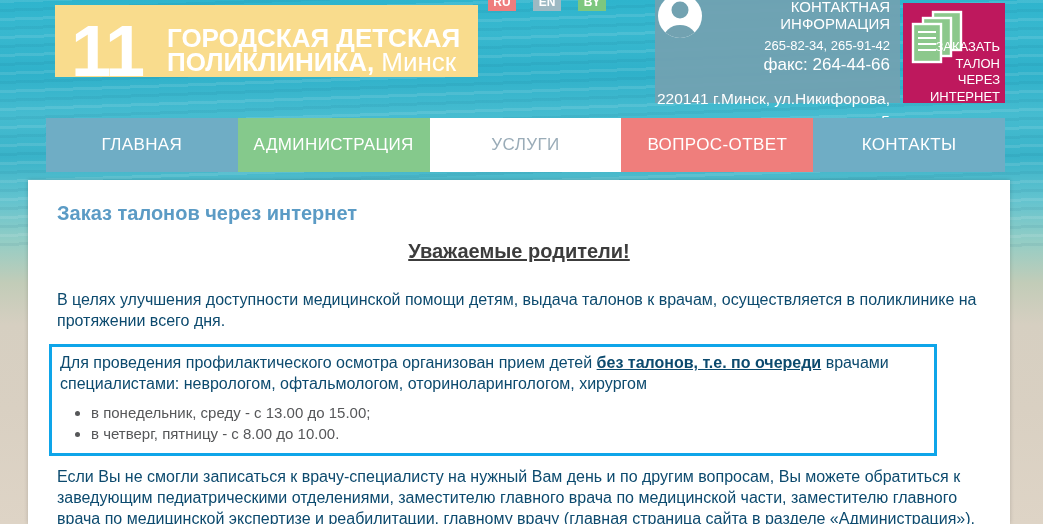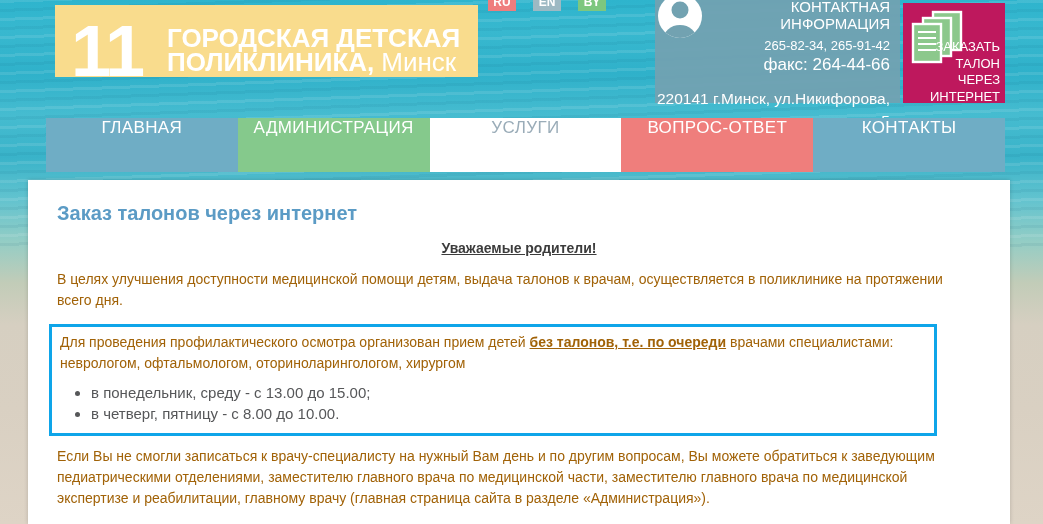--- a/index.html
+++ b/index.html
@@ -61,40 +61,40 @@
   }
   .order-icon { position:absolute; left:7px; top:7px; }
   .order-text {
     position:absolute; right:5px; top:36px; color:#fff; text-align:right;
     font-size:13px; line-height:16.5px;
   }
 
   
   .nav { position:absolute; left:46px; top:118px; width:959px; height:54px; display:flex; }
   .nav-item {
-    flex:1; display:flex; justify-content:center;
+    flex:1; display:flex; align-items:center; justify-content:center;
     color:#fff; font-size:17px; letter-spacing:0.4px; cursor:pointer;
   }
   .nav-teal  { background:#6fadc5; }
   .nav-white { background:#ffffff; color:#9aacb8; }
   .nav-green { background:#85c98c; }
   .nav-red   { background:#ef7e7c; }
 
   
   .main {
     position:absolute; left:28px; top:180px; width:982px; height:344px;
     background:#fff; box-shadow:0 0 4px rgba(0,0,0,0.18);
     padding:22px 29px 13px 29px;
   }
   .page-title { font-size:20px; font-weight:bold; color:#5b9bc5; margin-bottom:15px; }
   .greeting {
-    text-align:center; font-size:14px; font-weight:bold; color:#3c3c3c;
-    text-decoration:underline; margin-bottom:13px;
-  }
-  .para { font-size:14px; line-height:21px; color:#a16207; margin-bottom:13px; }
+    text-align:center; font-size:20px; font-weight:bold; color:#3c3c3c;
+    text-decoration:underline; margin-bottom:26px;
+  }
+  .para { font-size:16px; line-height:21px; color:#0c4a6e; margin-bottom:13px; }
   .alert-box {
     border:3px solid #0ea5e9; margin:0 44px 10px -8px; padding:5px 8px 7px 8px;
   }
   .alert-box .para { margin-bottom:5px; }
   .alert-bold { font-weight:bold; text-decoration:underline; }
   .alert-list { margin:8px 0 2px 0; padding-left:31px; }
   .alert-list li { font-size:15px; line-height:21px; color:#565759; }
 </style>
 </head>
 <body>

